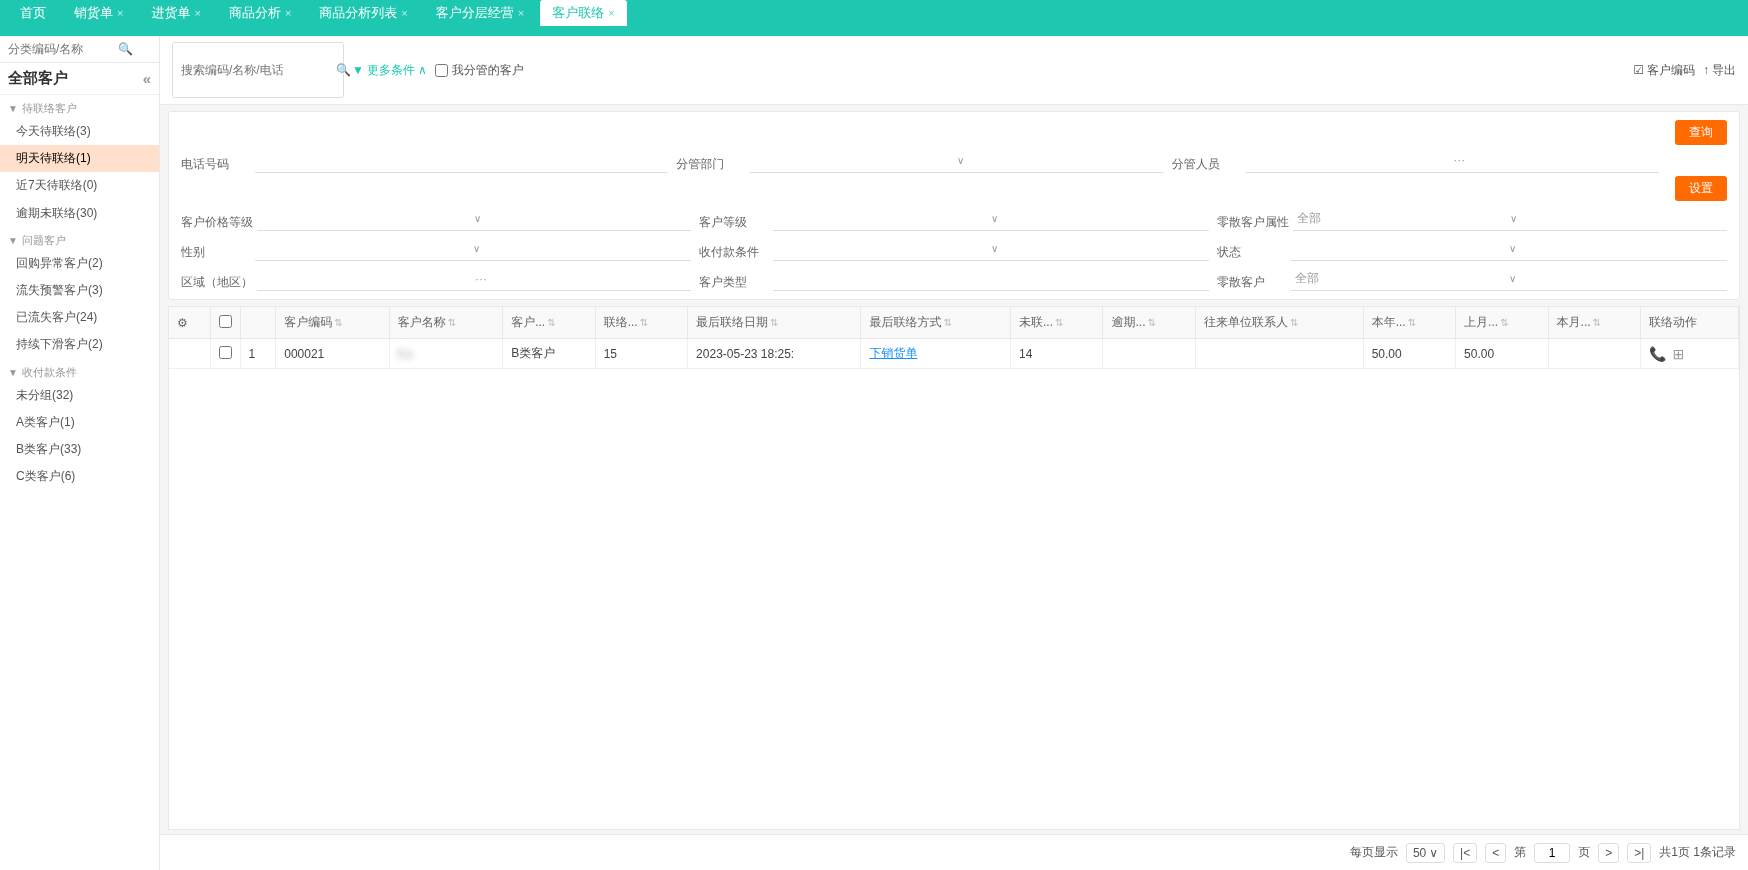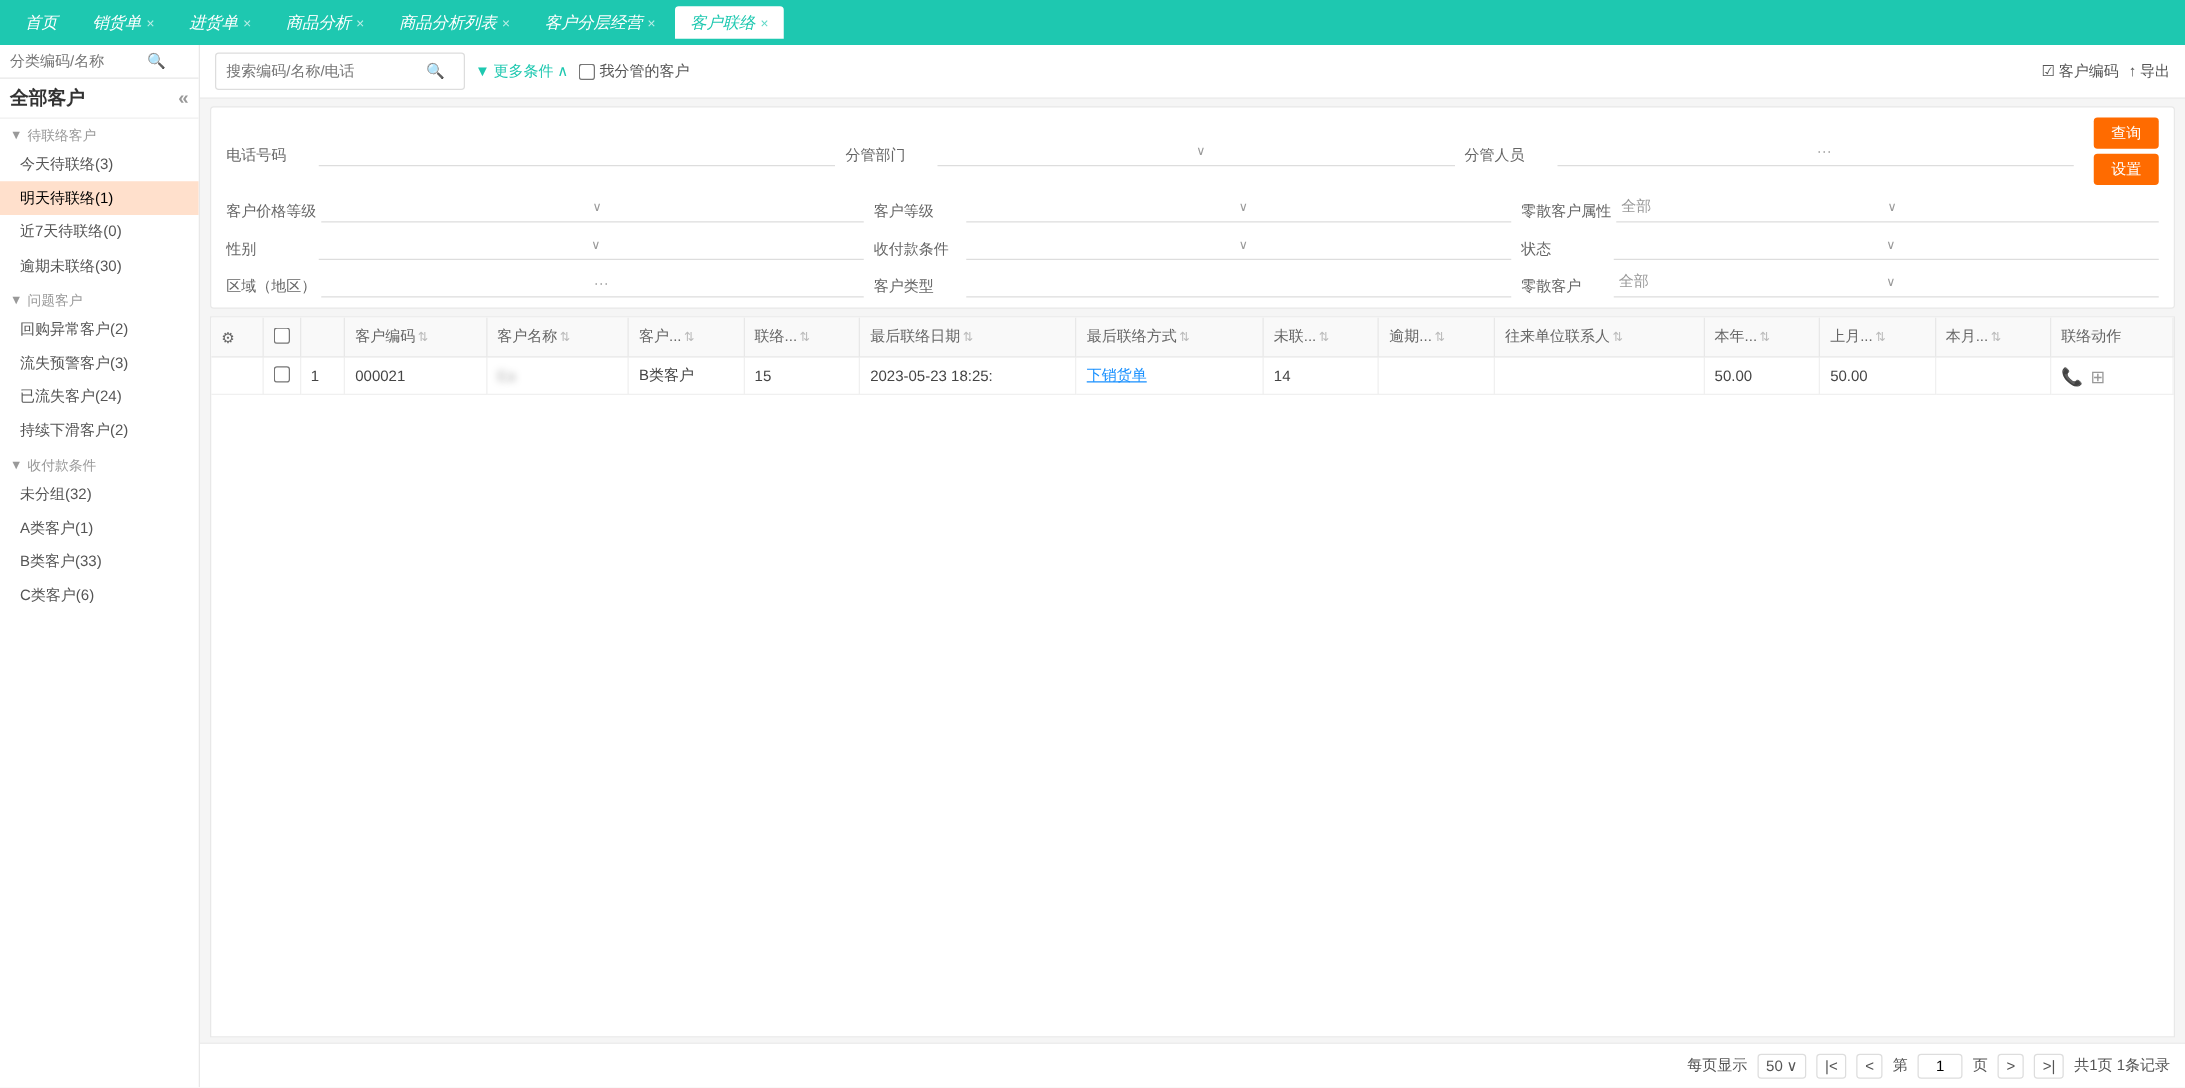--- a/index.html
+++ b/index.html
@@ -1,26 +1,25 @@
 <!DOCTYPE html>
 <html><head>
   <meta charset="utf-8">
   <style>
     * { box-sizing: border-box; margin: 0; padding: 0; }
     body { font-family: 'Microsoft YaHei', Arial, sans-serif; font-size: 12px; background: #f5f5f5; color: #333; }
 
     
     .top-nav {
       display: flex;
-      align-items: center;
+      align-items: flex-start;
       background: #1ec8b0;
       height: 36px;
       padding: 0 8px;
       gap: 4px;
-      font-style: italic;
     }
     .nav-item {
       color: #fff;
       padding: 4px 12px;
       cursor: pointer;
       border-radius: 3px 3px 0 0;
       font-size: 13px;
       white-space: nowrap;
     }
     .nav-item.active { background: #fff; color: #1ec8b0; }
@@ -107,22 +106,22 @@
       background: #fff;
       padding: 6px 12px;
       border-bottom: 1px solid #e8e8e8;
       gap: 8px;
     }
     .search-input-wrap {
       display: flex;
       align-items: center;
       border: 1px solid #ddd;
       border-radius: 3px;
-      padding: 7px 8px;
-      width: 200px;
+      padding: 20px 8px;
+      width: 172px;
     }
     .search-input-wrap input {
       border: none;
       outline: none;
       font-size: 12px;
       width: 160px;
       color: #999;
     }
     .search-icon-btn { color: #999; cursor: pointer; }
     .more-conditions {
@@ -222,20 +221,21 @@
       font-size: 12px;
     }
     .btn-settings {
       background: #ff6b00;
       color: #fff;
       border: none;
       border-radius: 3px;
       padding: 4px 14px;
       cursor: pointer;
       font-size: 12px;
+      margin-top: 27px;
     }
 
     
     .table-area {
       flex: 1;
       overflow: auto;
       margin: 0 8px 4px 8px;
       background: #fff;
       border: 1px solid #e8e8e8;
     }

